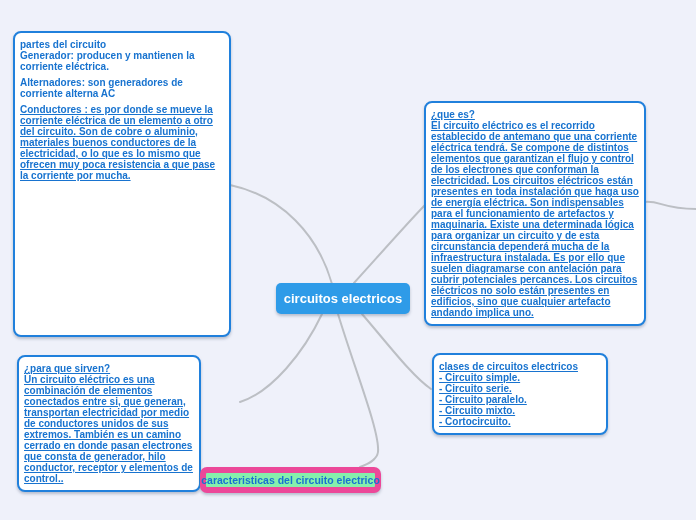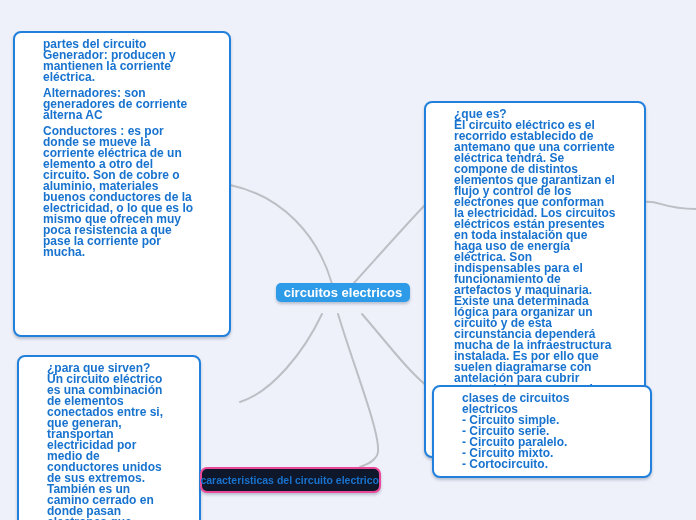--- a/index.html
+++ b/index.html
@@ -12,54 +12,54 @@
   }
   .links{position:absolute;left:0;top:0;width:696px;height:520px;}
   .link{fill:none;stroke:#bcbfc4;stroke-width:2;stroke-linecap:round;}
   .tbox{
     position:absolute;
     box-sizing:border-box;
     background:#ffffff;
     border:2px solid #2080dc;
     border-radius:8px;
     box-shadow:0 2px 3px rgba(100,115,140,.4);
-    padding:6px 28px;
+    padding:6px 5px;
     color:#1873cf;
     font-weight:bold;
-    font-size:12px;
+    font-size:10px;
     line-height:11px;
   }
   .p{white-space:pre-line;margin:0 0 5px 0;}
-  .p:last-child{margin-bottom:0;}
+  .p:last-child{margin-bottom:0;text-decoration:underline;}
   .root-node{
     position:absolute;
     box-sizing:border-box;
-    left:276px;top:283px;width:134px;height:19px;
+    left:276px;top:283px;width:134px;height:31px;
     background:#2e9be8;
     border-radius:5px;
     box-shadow:0 2px 3px rgba(100,115,140,.4);
     display:flex;align-items:center;justify-content:center;
     color:#ffffff;font-weight:bold;font-size:13px;
   }
   .small-node{
     position:absolute;
     box-sizing:border-box;
     left:200px;top:467px;width:181px;height:26px;
-    background:#0f172a;
-    border:2px solid #ec4899;
+    background:#86efac;
+    border:6px solid #ec4899;
     border-radius:7px;
     box-shadow:0 2px 3px rgba(100,115,140,.4);
-    display:flex;align-items:center;justify-content:flex-end;
+    display:flex;align-items:center;justify-content:center;
     color:#1873cf;font-weight:bold;font-size:10.5px;
     white-space:nowrap;
   }
   .box-partes{left:13px;top:31px;width:218px;min-height:306px;}
   .box-quees{left:424px;top:101px;width:222px;min-height:224px;}
   .box-paraque{left:17px;top:355px;width:184px;min-height:97px;}
-  .box-clases{left:432px;top:353px;width:220px;min-height:70px;margin-top:32px;}
+  .box-clases{left:432px;top:353px;width:176px;min-height:70px;}
 </style>
 </head>
 <body>
 
 <div class="canvas">
 
   <svg class="links" viewBox="0 0 696 520" xmlns="http://www.w3.org/2000/svg">
     <path class="link" d="M 230 185 C 282 196 318 235 332 284"></path>
     <path class="link" d="M 354 283 C 382 252 412 218 426 204"></path>
     <path class="link" d="M 322 314 C 304 352 272 392 240 402"></path>

